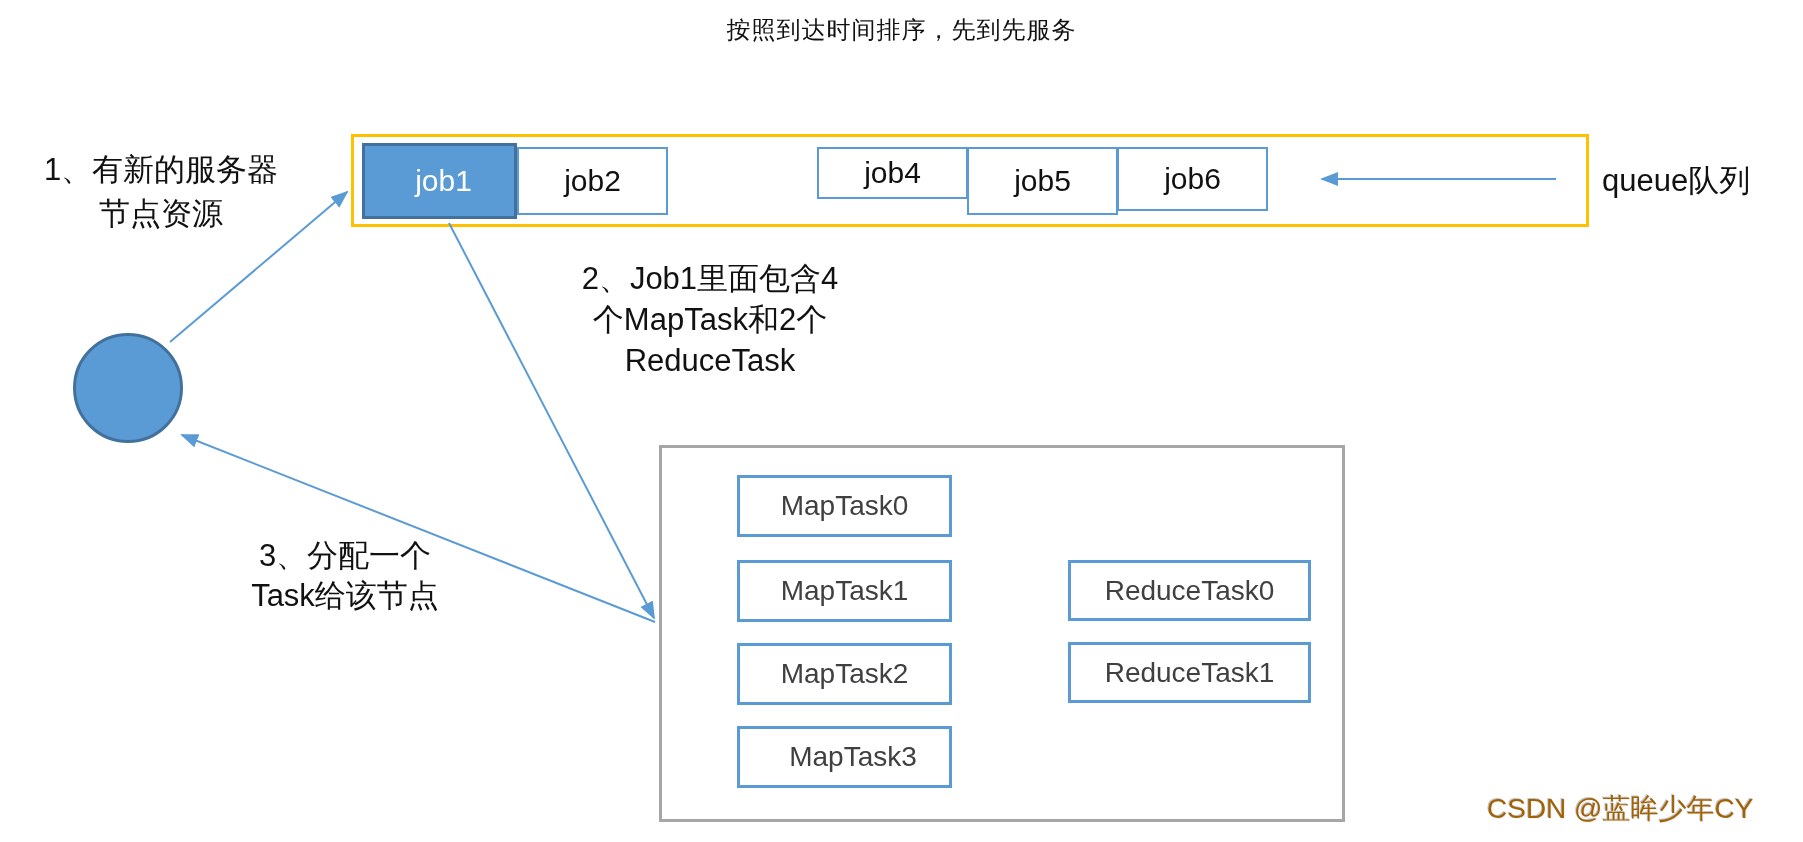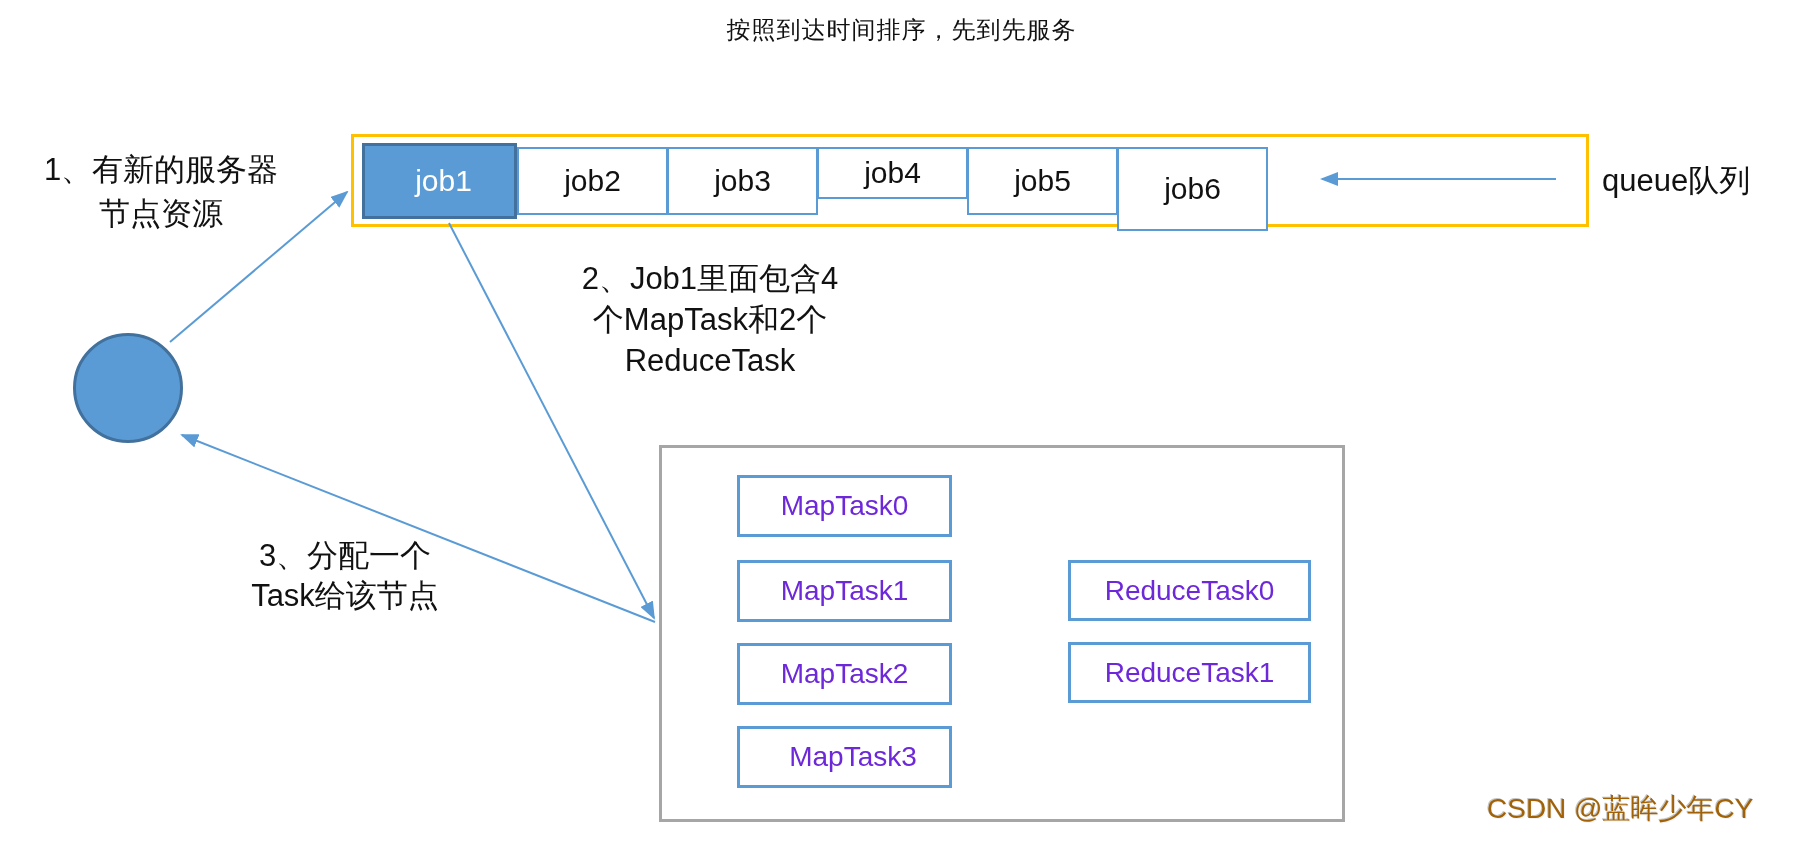--- a/index.html
+++ b/index.html
@@ -49,21 +49,21 @@
   }
   #job-detail-box{
     left:659px;top:445px;width:686px;height:377px;
     border:3px solid #A6A6A6;background:#ffffff;
     box-sizing:border-box;
   }
   .task{
     display:flex;align-items:center;justify-content:center;
     background:#ffffff;border:3px solid #5B9BD5;
     box-sizing:border-box;
-    font-size:28px;color:#6d28d9;
+    font-size:28px;color:#404040;
   }
   .maptask{left:737px;width:215px;height:62px;}
   .reducetask{left:1068px;width:243px;height:61px;}
   #watermark{
     left:1487px;top:790px;width:316px;
     font-size:28px;color:#a16207;
     text-shadow:1px 1px 0 #f2f2f2,-1px -1px 0 #c4c4c4;
     white-space:nowrap;
   }
   #connector-layer{left:0;top:0;pointer-events:none;}
@@ -72,24 +72,23 @@
 <body>
 
 <div id="canvas">
 
   <div id="title" class="abs">按照到达时间排序，先到先服务</div>
 
   <div id="queue-box" class="abs"></div>
 
   <div class="abs job selected" style="left:362px;top:143px;width:155px;height:76px;padding-left:8px;">job1</div>
   <div class="abs job" style="left:517px;top:147px;width:151px;height:68px;">job2</div>
-  <div class="abs job" style="left:667px;top:147px;width:151px;height:68px;">job3</div>
   <div class="abs job" style="left:817px;top:147px;width:151px;height:52px;">job4</div>
   <div class="abs job" style="left:967px;top:147px;width:151px;height:68px;">job5</div>
-  <div class="abs job" style="left:1117px;top:147px;width:151px;height:84px;">job6</div>
+  <div class="abs job" style="left:1117px;top:147px;width:151px;height:64px;">job6</div>
 
   <div id="queue-label" class="abs">queue队列</div>
 
   <div id="note1" class="abs note">
     <div>1、有新的服务器</div>
     <div>节点资源</div>
   </div>
 
   <div id="note2" class="abs note">
     <div>2、Job1里面包含4</div>

